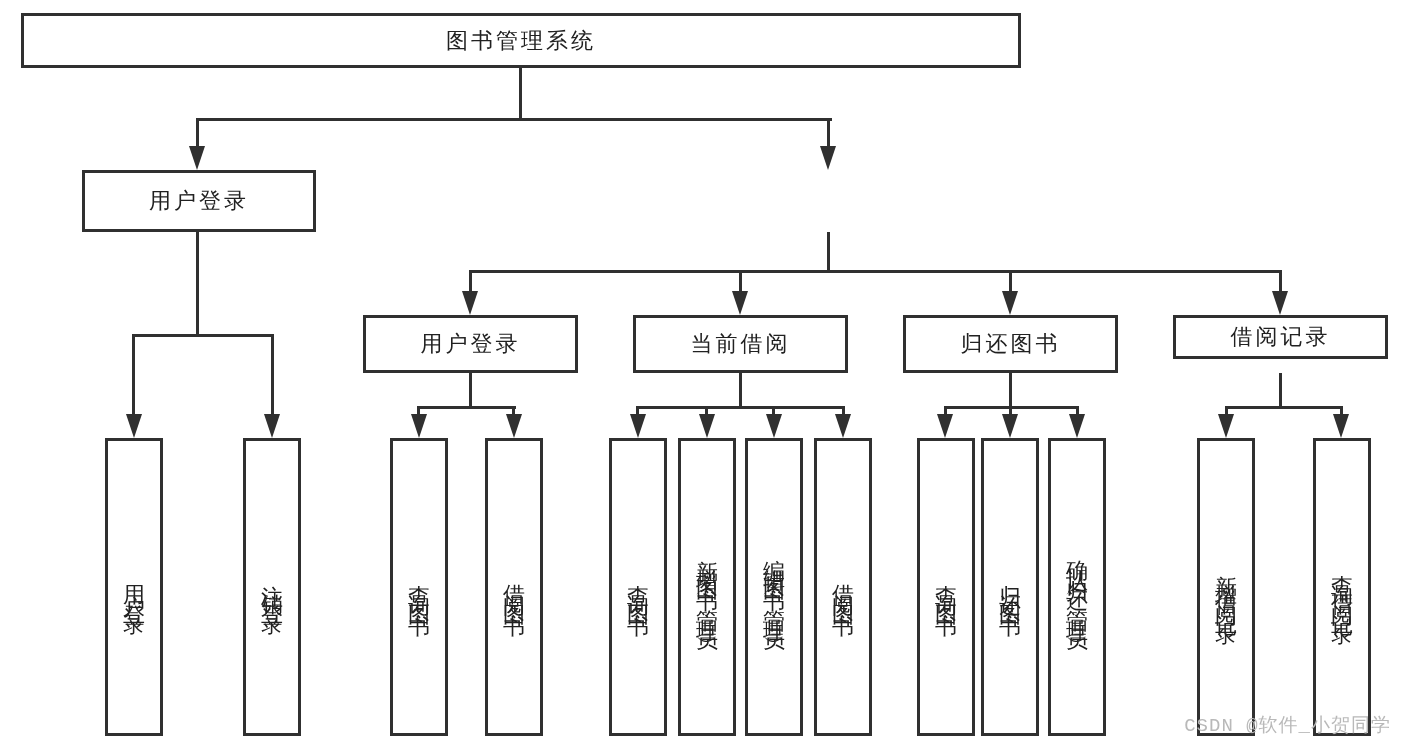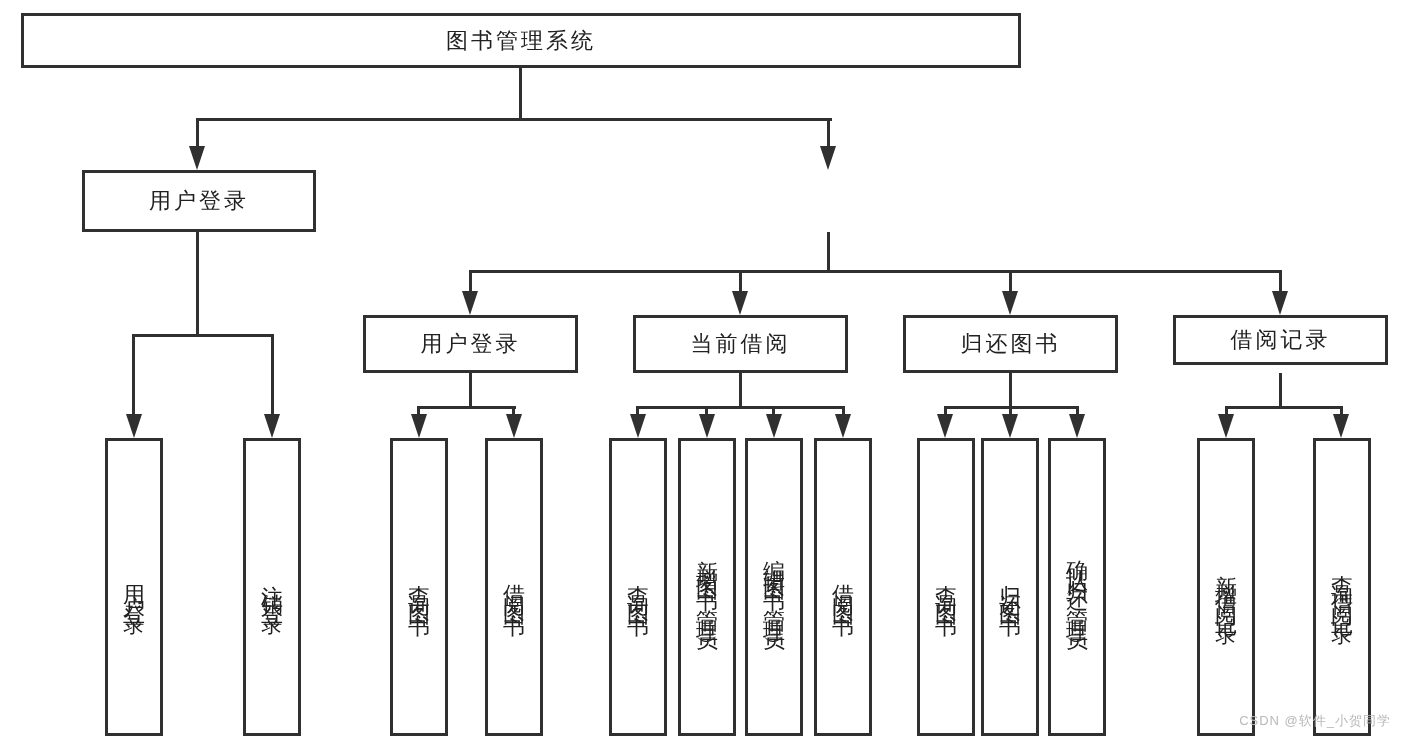--- a/index.html
+++ b/index.html
@@ -27,21 +27,21 @@
     width:58px; top:438px; height:298px; font-size:22px;
   }
   .vline,.hline{position:absolute; background:var(--line);}
   .arrow{
     position:absolute; width:0; height:0;
     border-left:8px solid transparent; border-right:8px solid transparent;
     border-top:24px solid var(--line);
   }
   .watermark{
     position:absolute; top:712px; right:14px; z-index:10;
-    font-size:13px; letter-spacing:1px; color:var(--watermark);
+    font-size:19px; letter-spacing:1px; color:var(--watermark);font-family:Liberation Mono, monospace;
   }
 </style>
 </head>
 <body>
 
 <div class="stage">
 
   <div class="box" style="left:21px;top:13px;width:1000px;height:55px">图书管理系统</div>
 
   <div class="vline" style="left:519px;top:68px;width:3px;height:53px"></div>
@@ -67,21 +67,21 @@
   <div class="vline" style="left:739px;top:270px;width:3px;height:23px"></div>
   <div class="arrow" style="left:732px;top:291px"></div>
   <div class="vline" style="left:1009px;top:270px;width:3px;height:23px"></div>
   <div class="arrow" style="left:1002px;top:291px"></div>
   <div class="vline" style="left:1279px;top:270px;width:3px;height:23px"></div>
   <div class="arrow" style="left:1272px;top:291px"></div>
 
   <div class="box" style="left:363px;top:315px;width:215px;height:58px">用户登录</div>
   <div class="box" style="left:633px;top:315px;width:215px;height:58px">当前借阅</div>
   <div class="box" style="left:903px;top:315px;width:215px;height:58px">归还图书</div>
-  <div class="box" style="left:1173px;top:315px;width:215px;height:50px">借阅记录</div>
+  <div class="box" style="left:1173px;top:315px;width:215px;height:44px">借阅记录</div>
 
   <div class="vline" style="left:469px;top:373px;width:3px;height:35px"></div>
   <div class="hline" style="left:417px;top:406px;width:99px;height:3px"></div>
   <div class="vline" style="left:417px;top:406px;width:3px;height:10px"></div>
   <div class="arrow" style="left:411px;top:414px"></div>
   <div class="vline" style="left:512px;top:406px;width:3px;height:10px"></div>
   <div class="arrow" style="left:506px;top:414px"></div>
 
   <div class="vline" style="left:739px;top:373px;width:3px;height:35px"></div>
   <div class="hline" style="left:636px;top:406px;width:209px;height:3px"></div>

